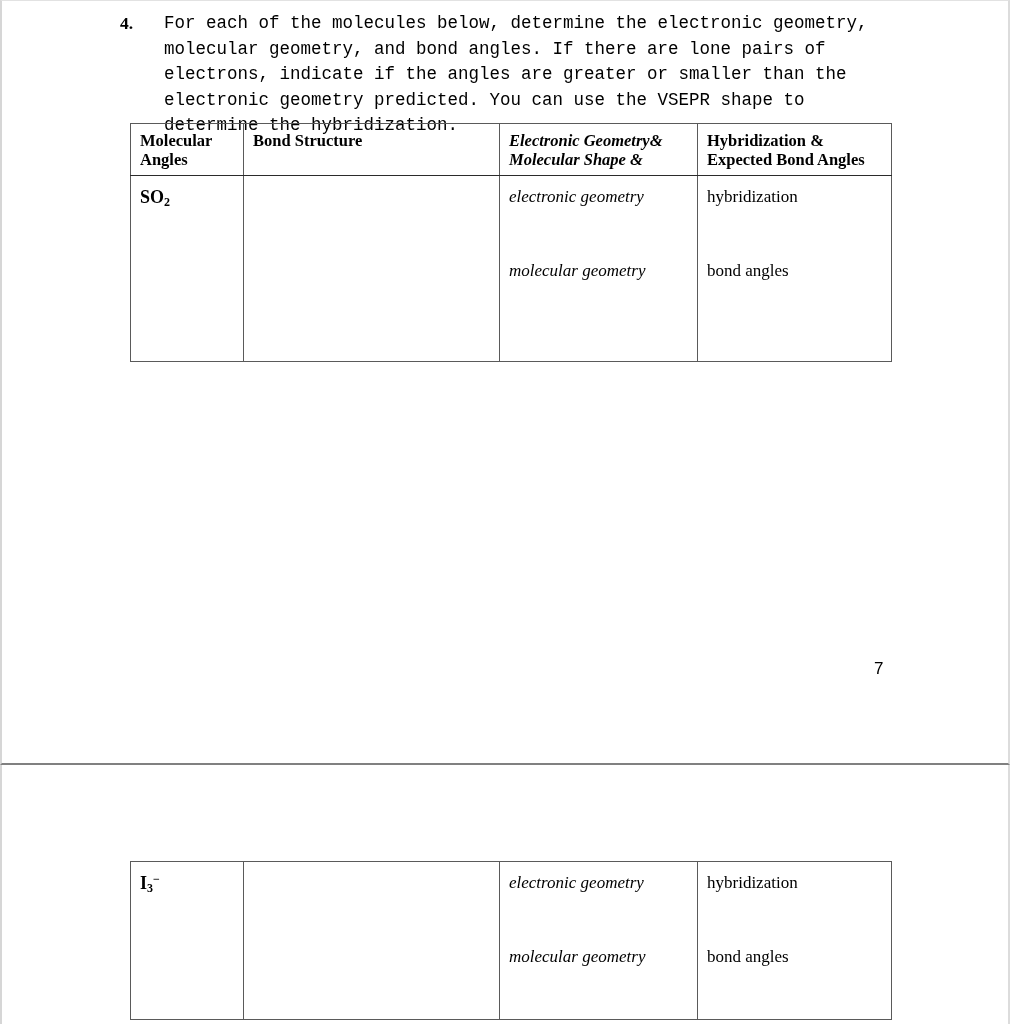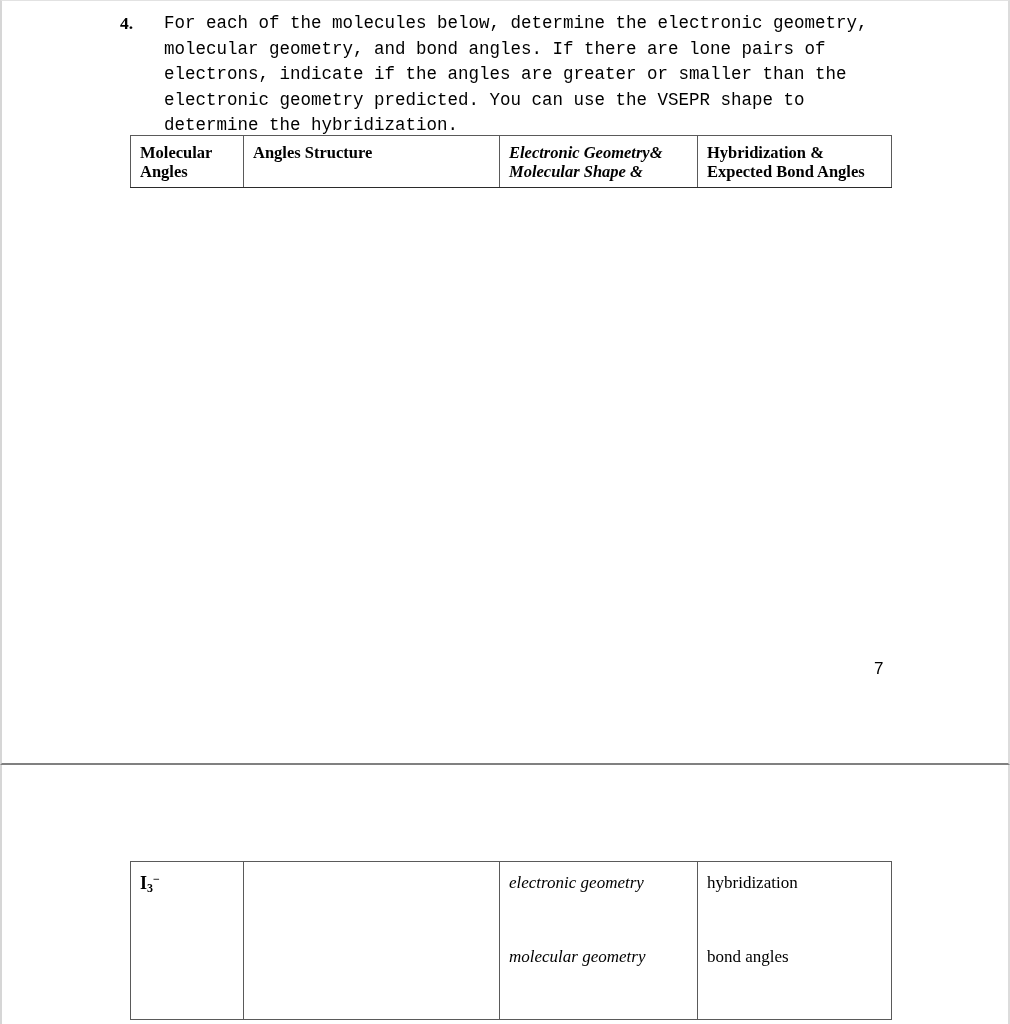--- a/index.html
+++ b/index.html
@@ -72,21 +72,21 @@
   .vsepr-table {
     position: absolute;
     border-collapse: collapse;
     table-layout: fixed;
     border-top: 1px solid #2b2b2b;
     border-left: 1px solid #2b2b2b;
     border-right: 1px solid #2b2b2b;
   }
   .table-one {
     left: 128px;
-    top: 134px;
+    top: 122px;
     width: 761px;
   }
   .table-two {
     left: 128px;
     top: 96px;           
     width: 761px;
   }
   .vsepr-table td {
     border: 1px solid #5a5a5a;
     vertical-align: top;
@@ -163,32 +163,52 @@
     </div>
 
     <table class="vsepr-table table-one">
       <tbody>
           <tr class="head-row">
         <td class="col-formula">
           <span class="hdr-line">Molecular</span>
           <span class="hdr-line">Angles</span>
         </td>
         <td class="col-lewis">
-          <span class="hdr-line">Angles Structure</span>
+          <span class="hdr-line">Bond Structure</span>
         </td>
         <td class="col-geom">
           <span class="hdr-line">Electronic Geometry&amp;</span>
           <span class="hdr-line">Molecular Shape &amp;</span>
         </td>
         <td class="col-hybrid">
           <span class="hdr-line">Hybridization &amp;</span>
           <span class="hdr-line">Expected Bond Angles</span>
         </td>
       </tr>
 
+      <tr class="body-row">
+        <td class="col-formula">
+          <div class="formula"><span>SO</span><sub>2</sub><sup></sup></div>
+        </td>
+        <td class="col-lewis">
+          <div class="cell-stack"></div>
+        </td>
+        <td class="col-geom">
+          <div class="cell-stack">
+            <div class="line-one">electronic geometry</div>
+            <div class="line-two">molecular geometry</div>
+          </div>
+        </td>
+        <td class="col-hybrid">
+          <div class="cell-stack">
+            <div class="line-one">hybridization</div>
+            <div class="line-two">bond angles</div>
+          </div>
+        </td>
+      </tr>
 
     </tbody>
       </table>
 
     <div class="page-number">7</div>
   </div>
 
   <div class="page page-two">
     <table class="vsepr-table table-two">
       <tbody>

